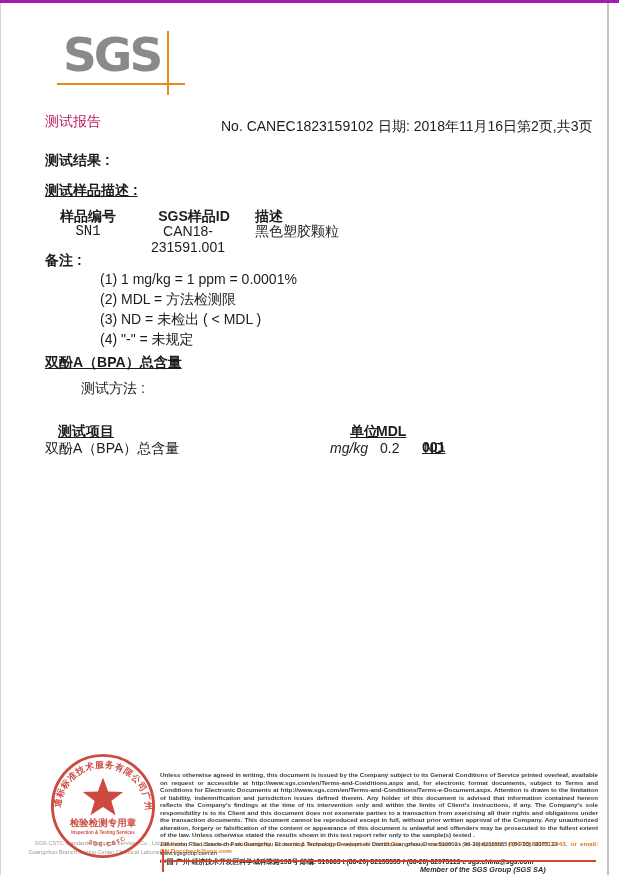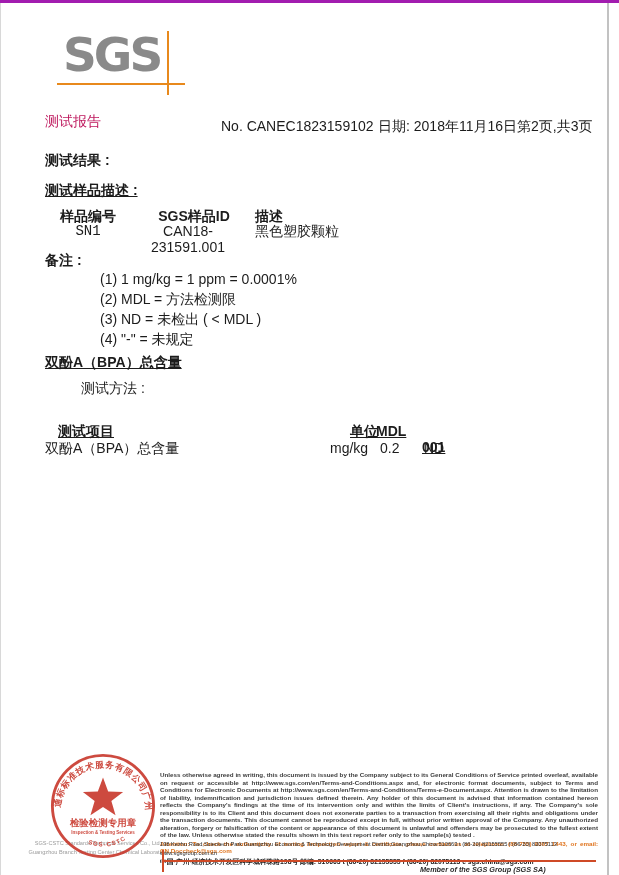--- a/index.html
+++ b/index.html
@@ -82,21 +82,21 @@
   <div class="abs t9" style="left:100px;top:328px;">(4) "-" = 未规定</div>
 
   <div class="abs t9 bold ul" style="left:45px;top:351px;">双酚A（BPA）总含量</div>
   <div class="abs t9" style="left:45px;top:377px;margin-left:36px;">测试方法 :</div>
 
   <div class="abs t9 bold ul" style="left:58px;top:420px;">测试项目</div>
   <div class="abs t9 bold ul" style="left:330px;top:420px;margin-left:20px;">单位</div>
   <div class="abs t9 bold ul" style="left:376px;top:420px;">MDL</div>
   <div class="abs t9 bold ul it" style="left:422px;top:420px;">001</div>
   <div class="abs t9" style="left:45px;top:437px;">双酚A（BPA）总含量</div>
-  <div class="abs t9" style="left:330px;top:437px;">mg/kg</div>
+  <div class="abs t9" style="left:330px;top:437px;font-style:italic;">mg/kg</div>
   <div class="abs t9" style="left:380px;top:437px;">0.2</div>
   <div class="abs t9" style="left:424px;top:437px;">ND</div>
 
   <div class="abs company-lines">
     <div>SGS-CSTC Standards Technical Services Co., Ltd.</div>
     <div>Guangzhou Branch Testing Center Chemical Laboratory</div>
   </div>
 
   <svg class="stamp" viewBox="0 0 100 100">
     <circle cx="50" cy="50" r="46" fill="none" stroke="#c8372b" stroke-width="2.6"></circle>

